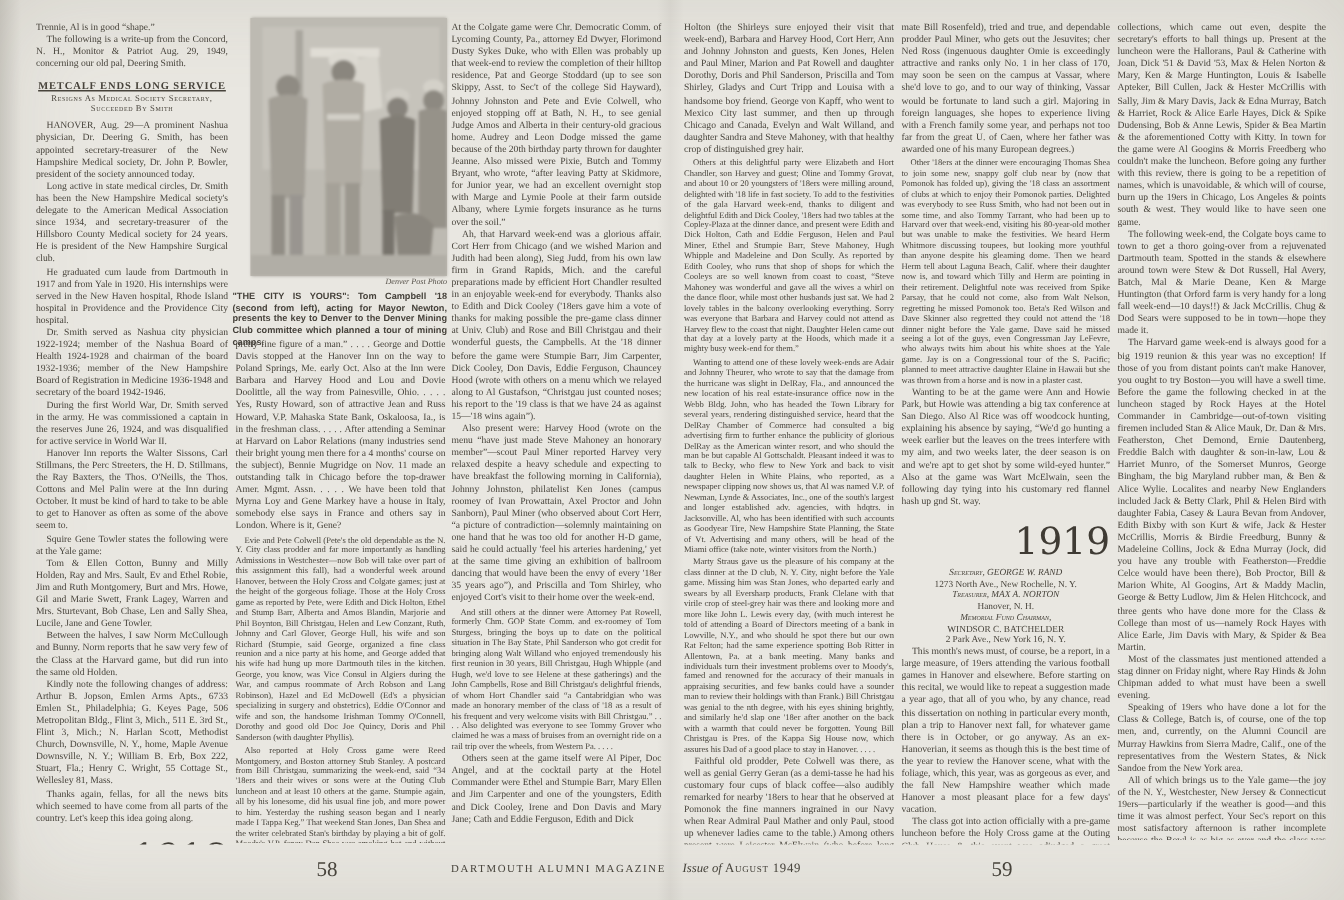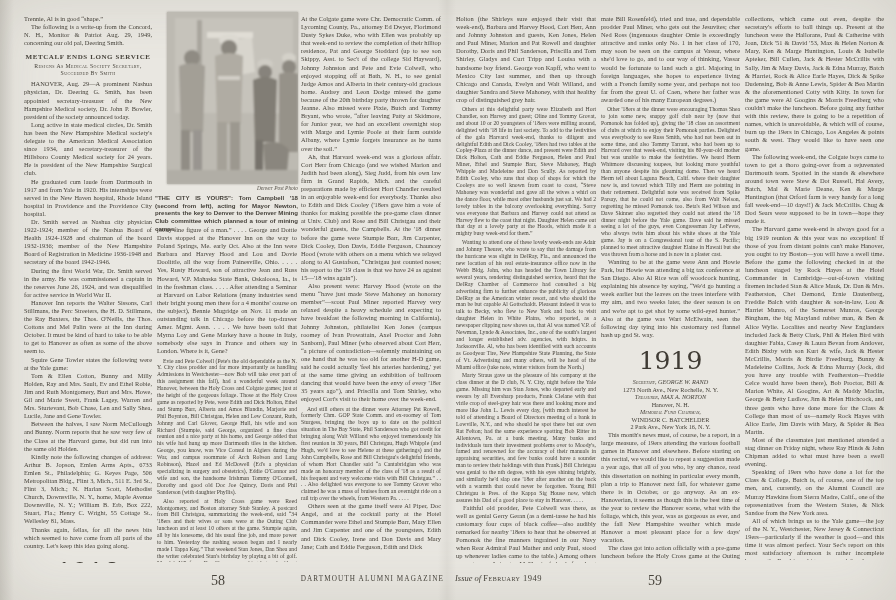--- a/index.html
+++ b/index.html
@@ -16,23 +16,23 @@
   }
   .spread::after{ 
     content:"";position:absolute;left:0;top:0;width:14px;height:100%;
     background:linear-gradient(90deg,rgba(80,75,65,.16),rgba(0,0,0,0));
   }
   .col{position:absolute;overflow:hidden;}
   .blk{margin:0;}
   .body{font-size:6.4px;line-height:8.1px;text-align:justify;text-indent:7px;}
   .cont{font-size:6.4px;line-height:8.1px;text-align:justify;text-indent:0;}
   .fine{font-size:5.7px;line-height:6.9px;text-align:justify;text-indent:6px;margin-top:2px;}
-  .headline{font-size:7px;line-height:9px;text-align:center;font-weight:bold;letter-spacing:.6px;margin:6px 0 1px;text-indent:0;}
+  .headline{font-size:7px;line-height:9px;text-align:center;font-weight:bold;letter-spacing:.6px;margin:6px 0 1px;text-indent:0;text-decoration:underline;}
   .subhead{font-size:5.8px;line-height:7px;text-align:center;font-variant:small-caps;letter-spacing:.4px;margin:0 0 3px;text-indent:0;}
-  .year{font-size:25px;line-height:26px;text-align:center;font-family:"DejaVu Serif",serif;margin:9px 0 4px;text-indent:0;color:#3f3b34;}
+  .year{font-size:25px;line-height:26px;text-align:right;font-family:"DejaVu Serif",serif;margin:9px 0 4px;text-indent:0;color:#3f3b34;}
   .officer-role{font-size:6.2px;line-height:7.6px;text-align:center;font-style:italic;font-variant:small-caps;text-indent:0;}
   .officer{font-size:6.2px;line-height:7.6px;text-align:center;text-indent:0;}
   .photo{position:absolute;left:167px;top:12px;width:131px;height:172px;background:#bdbab2;overflow:hidden;box-shadow:0 0 2px rgba(70,65,55,.4);}
   .credit{position:absolute;left:167px;top:185px;width:131px;text-align:right;font-style:italic;font-size:5.4px;color:#565149;}
   .caption{position:absolute;left:155px;top:194px;width:143px;font-family:"Liberation Sans",sans-serif;font-weight:bold;font-size:6.1px;line-height:7.7px;text-align:justify;color:#45413a;}
   .pagenum{position:absolute;font-size:14px;color:#47433b;}
   .mag-title{position:absolute;left:296px;top:575px;width:148px;font-size:7.2px;letter-spacing:1.1px;text-align:right;color:#47433b;}
   .issue{position:absolute;left:455px;top:573px;font-size:8.5px;color:#47433b;}
   .issue .pre{font-style:italic;}
   .issue .rest{font-variant:small-caps;letter-spacing:.5px;}
@@ -148,17 +148,17 @@
       <div class="blk body">The Harvard game week-end is always good for a big 1919 reunion &amp; this year was no exception! If those of you from distant points can't make Hanover, you ought to try Boston—you will have a swell time. Before the game the following checked in at the luncheon staged by Rock Hayes at the Hotel Commander in Cambridge—out-of-town visiting firemen included Stan &amp; Alice Mauk, Dr. Dan &amp; Mrs. Featherston, Chet Demond, Ernie Dautenberg, Freddie Balch with daughter &amp; son-in-law, Lou &amp; Harriet Munro, of the Somerset Munros, George Bingham, the big Maryland rubber man, &amp; Ben &amp; Alice Wylie. Localites and nearby New Englanders included Jack &amp; Betty Clark, Phil &amp; Helen Bird with daughter Fabia, Casey &amp; Laura Bevan from Andover, Edith Bixby with son Kurt &amp; wife, Jack &amp; Hester McCrillis, Morris &amp; Birdie Freedburg, Bunny &amp; Madeleine Collins, Jock &amp; Edna Murray (Jock, did you have any trouble with Featherston—Freddie Celce would have been there), Bob Proctor, Bill &amp; Marion White, Al Googins, Art &amp; Maddy Maclin, George &amp; Betty Ludlow, Jim &amp; Helen Hitchcock, and three gents who have done more for the Class &amp; College than most of us—namely Rock Hayes with Alice Earle, Jim Davis with Mary, &amp; Spider &amp; Bea Martin.</div>
       <div class="blk body">Most of the classmates just mentioned attended a stag dinner on Friday night, where Ray Hinds &amp; John Chipman added to what must have been a swell evening.</div>
       <div class="blk body">Speaking of 19ers who have done a lot for the Class &amp; College, Batch is, of course, one of the top men, and, currently, on the Alumni Council are Murray Hawkins from Sierra Madre, Calif., one of the representatives from the Western States, &amp; Nick Sandoe from the New York area.</div>
       <div class="blk body">All of which brings us to the Yale game—the joy of the N. Y., Westchester, New Jersey &amp; Connecticut 19ers—particularly if the weather is good—and this time it was almost perfect. Your Sec's report on this most satisfactory afternoon is rather incomplete because the Bowl is as big as ever and the class was scattered from one end to the other. Sighted at one time or the other were Fat &amp; Hon Jackson, Lou &amp; Harriet Munro, Tom &amp; Claire Bresnahan, Boston representatives Bill</div>
     </div>
 
   <div class="pagenum" style="left:198px;top:573px;width:40px;text-align:center">58</div>
   <div class="mag-title">DARTMOUTH ALUMNI MAGAZINE</div>
   <div class="issue">
     <span class="pre">Issue of</span>
-    <span class="rest">February 1949</span>
+    <span class="rest">August 1949</span>
   </div>
-  <div class="pagenum" style="left:648px;top:573px;width:40px;">59</div>
+  <div class="pagenum" style="left:648px;top:573px;width:40px;text-align:center">59</div>
 
 </div>
 
 </body></html>

